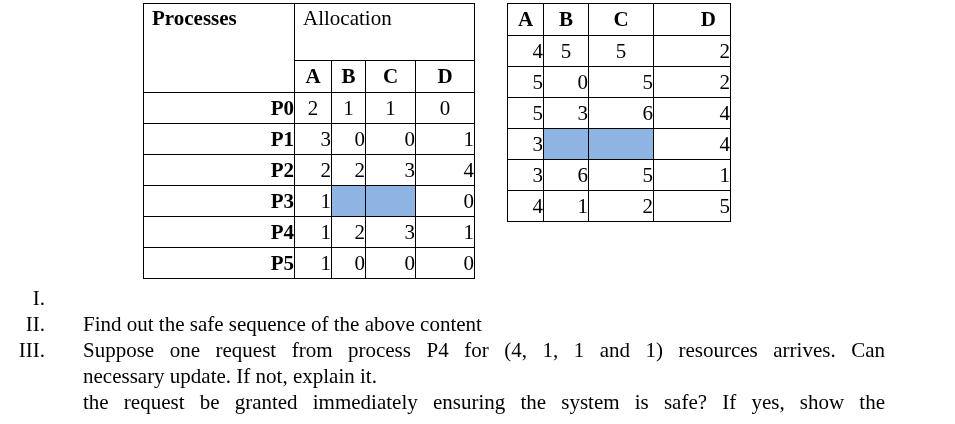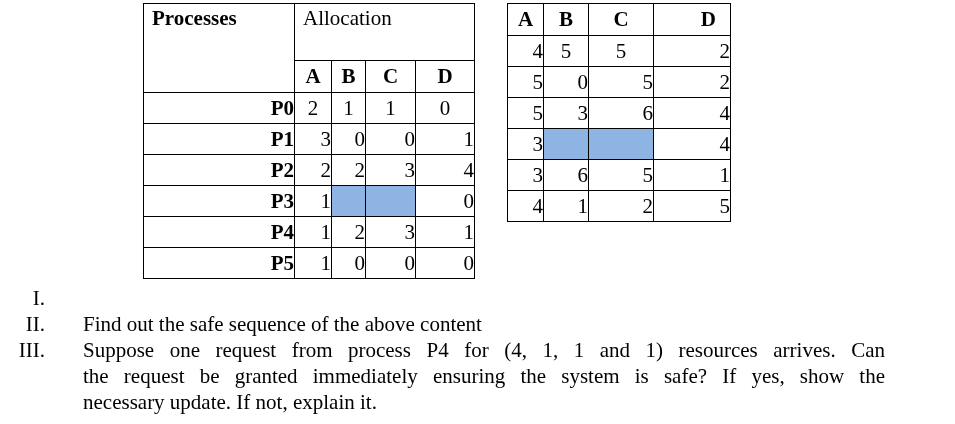--- a/index.html
+++ b/index.html
@@ -167,19 +167,19 @@
       <span class="qn">I.</span>
     </div>
     <div class="q">
       <span class="qn">II.</span>
       <div class="qt">Find out the safe sequence of the above content</div>
     </div>
     <div class="q q3">
       <span class="qn">III.</span>
       <div class="qt">
         <div class="jline">Suppose one request from process P4 for (4, 1, 1 and 1) resources arrives. Can</div>
+        <div class="jline last">necessary update. If not, explain it.</div>
         <div class="jline">the request be granted immediately ensuring the system is safe? If yes, show the</div>
-        <div class="jline last">necessary update. If not, explain it.</div>
       </div>
     </div>
   </div>
 
 </div>
 
 </body></html>

